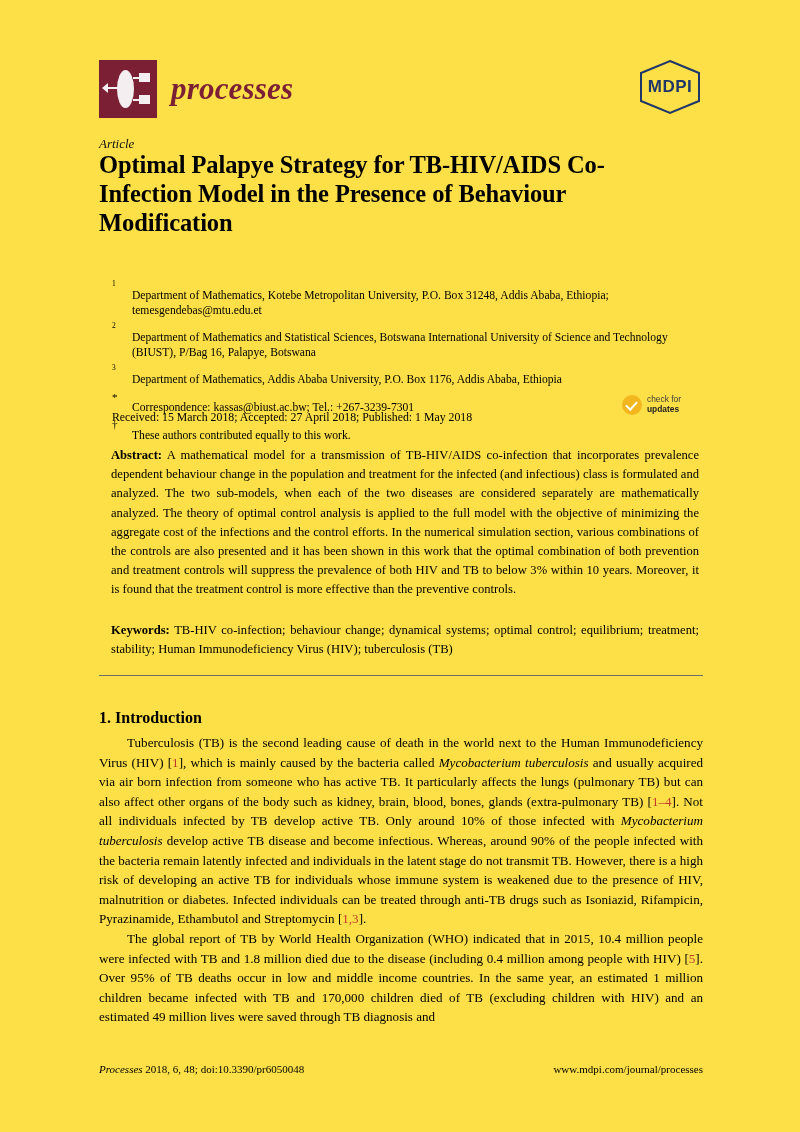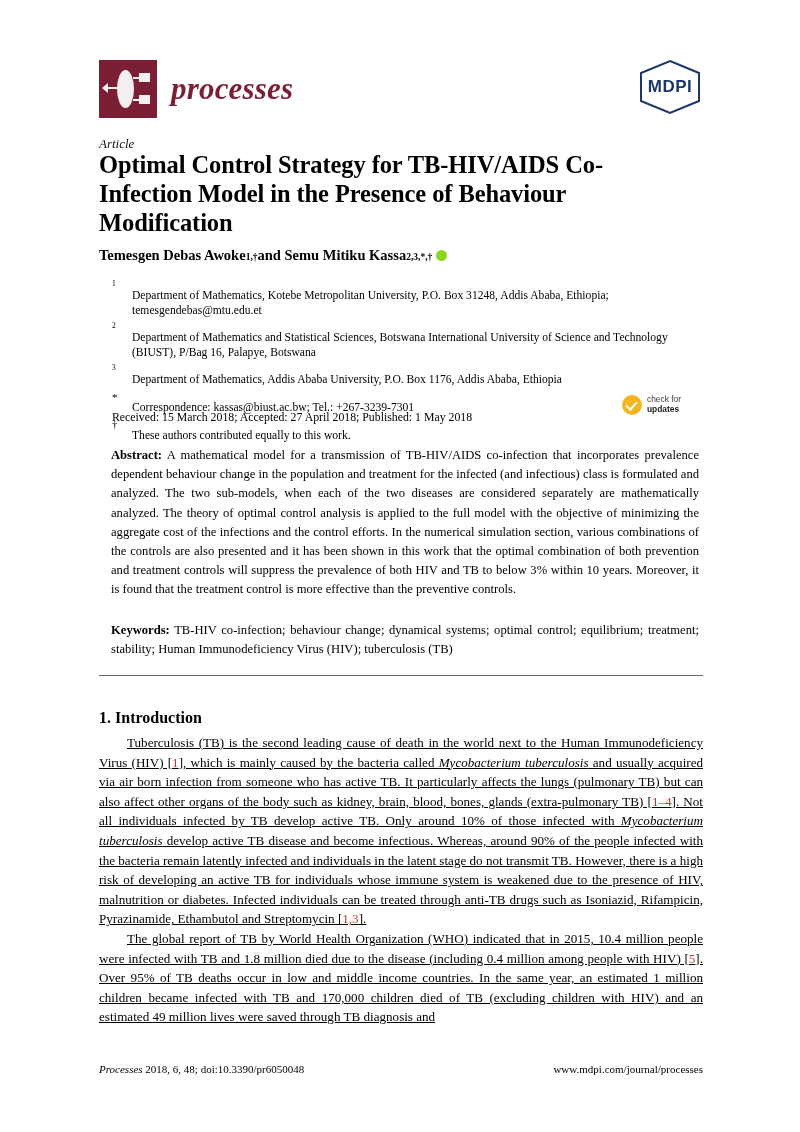--- a/index.html
+++ b/index.html
@@ -4,21 +4,21 @@
 <style>
   html, body {
     margin: 0;
     padding: 0;
     background: #8a8a8a;
   }
   .page {
     position: relative;
     width: 800px;
     height: 1132px;
-    background: #ffffff;
+    background: #fde047;
     margin: 0 auto;
     overflow: hidden;
     font-family: "Liberation Serif", serif;
     color: #000000;
     box-sizing: border-box;
   }
 
   
   .masthead {
     position: absolute;
@@ -261,21 +261,20 @@
     font-size: 16px;
   }
   .body {
     position: absolute;
     left: 99px;
     top: 733px;
     width: 604px;
     font-size: 13.1px;
     line-height: 19.6px;
     text-align: justify;
-    text-decoration: underline;
   }
   .body p { margin: 0; text-indent: 28px; }
   .body .ref { color: #c0392b; }
   .body .it { font-style: italic; }
 
   
   .footer-l {
     position: absolute;
     left: 99px;
     top: 1063px;
@@ -343,29 +342,22 @@
     </div>
     <div class="mdpi-logo">
       <svg class="mdpi-hex" viewBox="0 0 66 58">
         <polygon points="33,3 62,15 62,43 33,55 4,43 4,15" fill="none" stroke="#1f3668" stroke-width="2"></polygon>
       </svg>
       <div class="mdpi-text">MDPI</div>
     </div>
   </div>
 
   <div class="kicker">Article</div>
-  <div class="title">Optimal Control Strategy for TB-HIV/AIDS Co-Infection Model in the Presence of Behaviour Modification</div>
-
-  <div class="authors">
-    <span>Temesgen Debas Awoke </span>
-      <sup>1,†</sup>
-      <span> and Semu Mitiku Kassa </span>
-      <sup>2,3,*,†</sup>
-      <span class="orcid"></span>
-  </div>
+  <div class="title">Optimal Palapye Strategy for TB-HIV/AIDS Co-Infection Model in the Presence of Behaviour Modification</div>
+
 
   <div class="affils">
     <div class="affil-row">
       <div class="affil-mark"><sup>1</sup></div>
       <div class="affil-text">Department of Mathematics, Kotebe Metropolitan University, P.O. Box 31248, Addis Ababa, Ethiopia; temesgendebas@mtu.edu.et</div>
     </div>
     <div class="affil-row">
       <div class="affil-mark"><sup>2</sup></div>
       <div class="affil-text">Department of Mathematics and Statistical Sciences, Botswana International University of Science and Technology (BIUST), P/Bag 16, Palapye, Botswana</div>
     </div>

